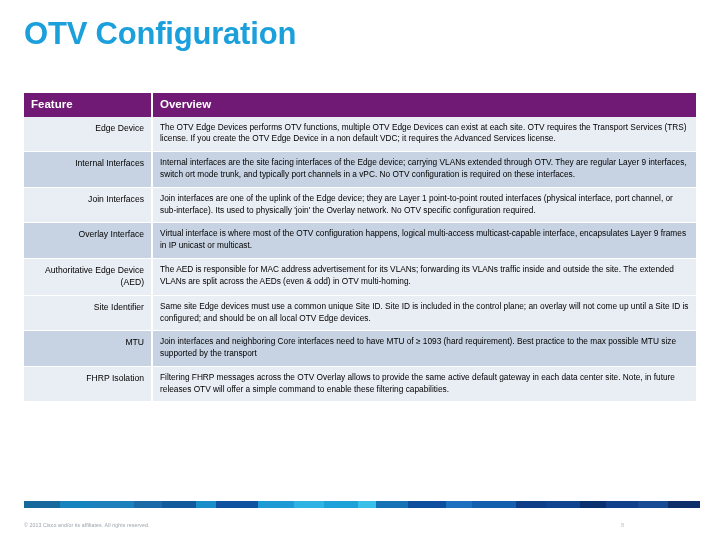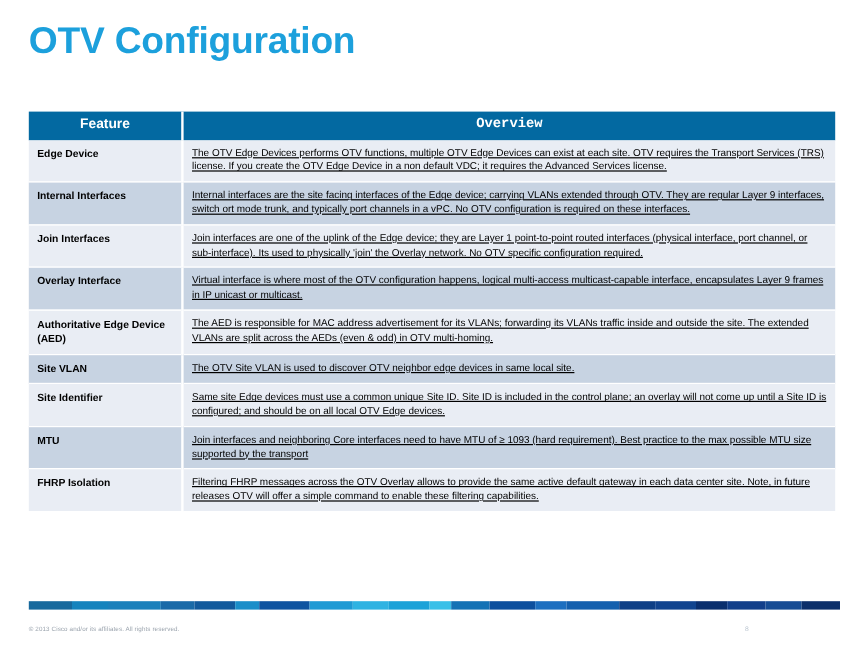--- a/index.html
+++ b/index.html
@@ -53,48 +53,49 @@
     left: 24px;
     top: 93px;
     width: 672px;
     border-collapse: collapse;
     table-layout: fixed;
   }
   .feature-table col.c-feature { width: 128px; }
   .feature-table col.c-overview { width: 544px; }
 
   .feature-table thead th {
-    background: #0369a1;
+    background: #701a75;
     color: #ffffff;
     font-size: 11.5px;
     font-weight: bold;
-    text-align: center;
+    text-align: left;
     padding: 5px 7px 6px 7px;
     border-right: 2px solid #ffffff;
     line-height: 1.1;
     vertical-align: middle;
     margin-left: 33px;
   }
-  .feature-table thead th:last-child { border-right: none; font-family: Liberation Mono, monospace; }
+  .feature-table thead th:last-child { border-right: none; }
 
   .feature-table tbody td {
     font-size: 8.3px;
     line-height: 1.42;
     padding: 5px 7px 6px 7px;
     vertical-align: top;
     border-right: 2px solid #ffffff;
     border-bottom: 1px solid #ffffff;
     color: #000000;
   }
-  .feature-table tbody td:last-child { border-right: none; text-decoration: underline; }
+  .feature-table tbody td:last-child { border-right: none; }
 
   .feature-table tbody td.feature-cell {
-    font-weight: bold;
+    font-weight: normal;
     font-size: 8.6px;
     line-height: 1.45;
+    text-align: right;
   }
 
   .feature-table tbody tr.band-a td { background: #e9edf4; }
   .feature-table tbody tr.band-b td { background: #c7d3e2; }
 
   
   .footer-bar {
     position: absolute;
     left: 0;
     bottom: 32px;
@@ -154,24 +155,20 @@
           <td class="feature-cell">Join Interfaces</td>
           <td class="overview-cell">Join interfaces are one of the uplink of the Edge device; they are Layer 1 point-to-point routed interfaces (physical interface, port channel, or sub-interface).  Its used to physically 'join' the Overlay network.  No OTV specific configuration required.</td>
         </tr>
         <tr class="band-b">
           <td class="feature-cell">Overlay Interface</td>
           <td class="overview-cell">Virtual interface is where most of the OTV configuration happens, logical multi-access multicast-capable interface, encapsulates Layer 9 frames in IP unicast or multicast.</td>
         </tr>
         <tr class="band-a">
           <td class="feature-cell">Authoritative Edge Device (AED)</td>
           <td class="overview-cell">The AED is responsible for MAC address advertisement for its VLANs; forwarding its VLANs traffic inside and outside the site.  The extended VLANs are split across the AEDs (even &amp; odd) in OTV multi-homing.</td>
-        </tr>
-        <tr class="band-b">
-          <td class="feature-cell">Site VLAN</td>
-          <td class="overview-cell">The OTV Site VLAN is used to discover OTV neighbor edge devices in same local site.</td>
         </tr>
         <tr class="band-a">
           <td class="feature-cell">Site Identifier</td>
           <td class="overview-cell">Same site Edge devices must use a common unique Site ID.  Site ID is included in the control plane; an overlay will not come up until a Site ID is configured; and should be on all local OTV Edge devices.</td>
         </tr>
         <tr class="band-b">
           <td class="feature-cell">MTU</td>
           <td class="overview-cell">Join interfaces and neighboring Core interfaces need to have MTU of ≥ 1093 (hard requirement).  Best practice to the max possible MTU size supported by the transport</td>
         </tr>
         <tr class="band-a">

